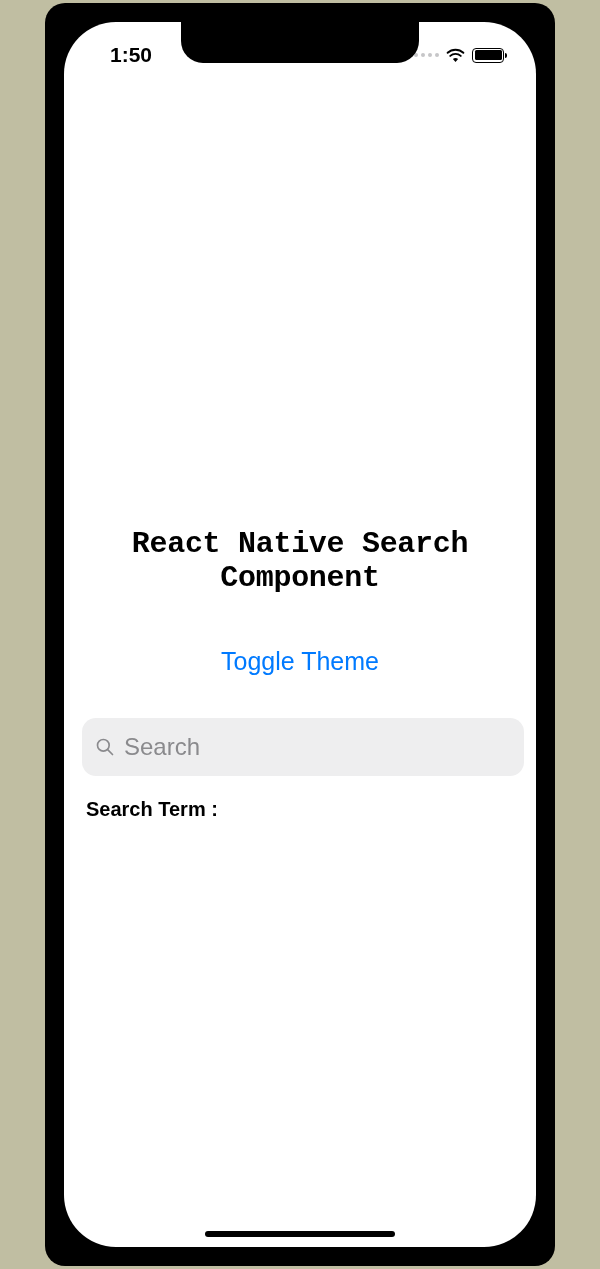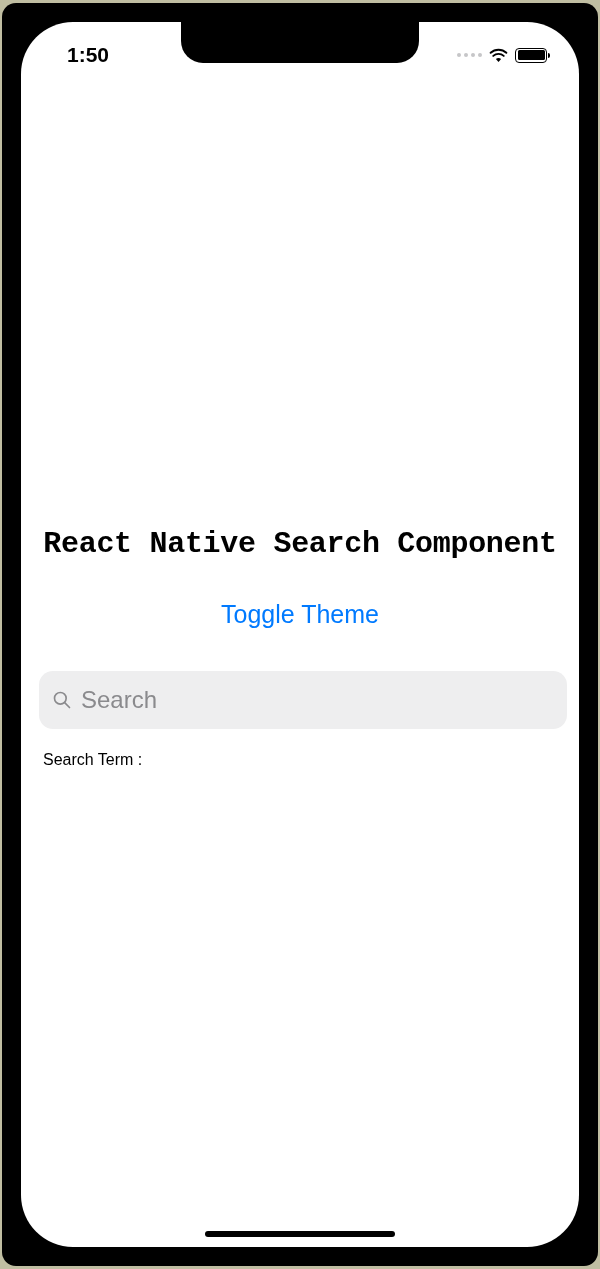--- a/index.html
+++ b/index.html
@@ -12,24 +12,24 @@
       width: 600px;
       height: 1269px;
       background: #c0bea2;
       display: flex;
       align-items: center;
       justify-content: center;
       font-family: -apple-system, BlinkMacSystemFont, "Helvetica Neue", Arial, sans-serif;
     }
 
     .device-frame {
-      width: 596px;
+      width: 510px;
       height: 1263px;
       background: #000;
-      border-radius: 14px;
+      border-radius: 20px;
       padding: 19px;
       position: relative;
     }
 
     .screen {
       width: 100%;
       height: 100%;
       background: #fff;
       border-radius: 52px;
       position: relative;
@@ -136,21 +136,21 @@
       padding: 0 20px;
       letter-spacing: -0.3px;
       font-family: Liberation Mono, monospace;
     }
 
     .toggle-link {
       font-size: 25px;
       font-weight: 400;
       color: #007aff;
       text-align: center;
-      margin-top: 39px;
+      margin-top: 52px;
       cursor: pointer;
     }
 
     .search-bar {
       margin: 42px 12px 0 18px;
       background: #eeeeef;
       border-radius: 14px;
       height: 58px;
       display: flex;
       align-items: center;
@@ -175,24 +175,24 @@
       outline: none;
       font-size: 24px;
       color: #000;
       font-family: inherit;
     }
     .search-input::placeholder {
       color: #8a8a8d;
     }
 
     .search-term-label {
-      font-size: 16px;
+      font-size: 20px;
       color: #000;
       margin: 22px 0 0 22px;
-      font-weight: 400;
+      font-weight: 700;
     }
 
     .home-indicator {
       position: absolute;
       bottom: 10px;
       left: 50%;
       transform: translateX(-50%);
       width: 190px;
       height: 6px;
       background: #000;

